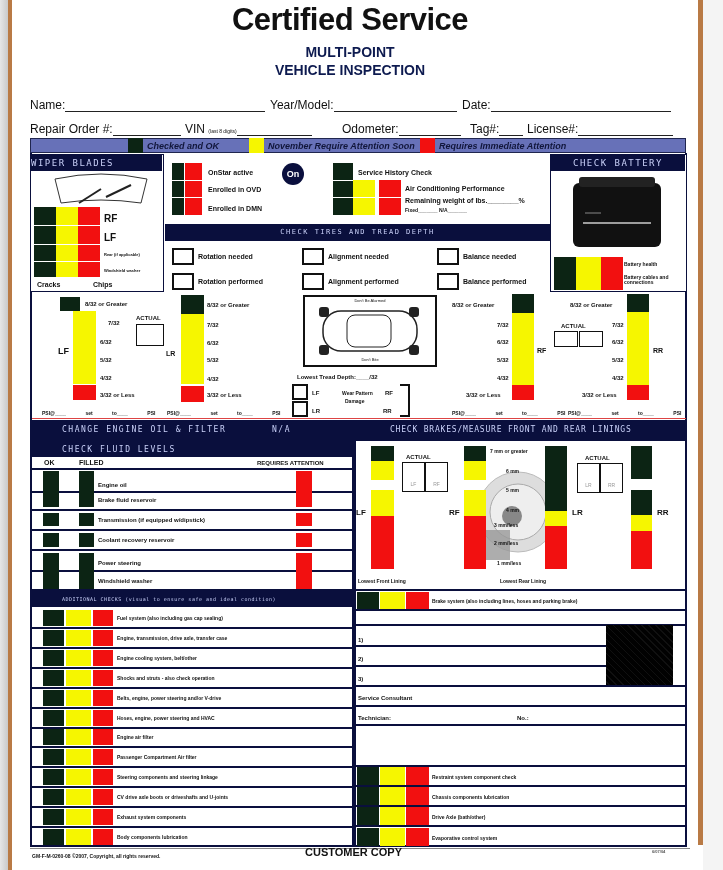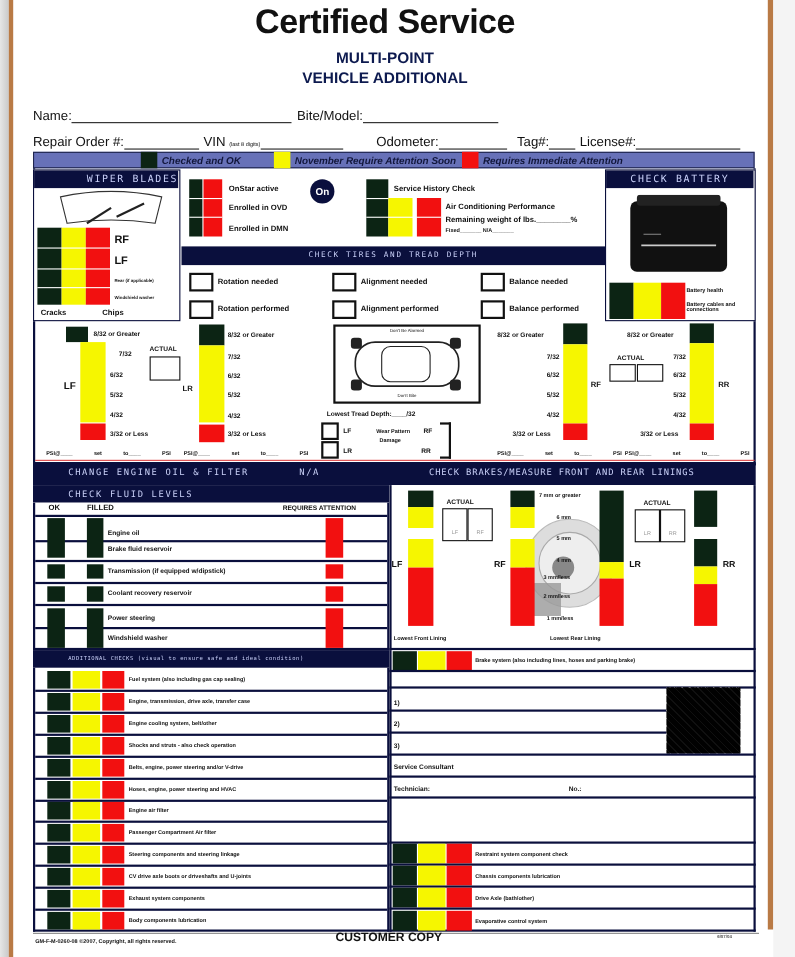--- a/index.html
+++ b/index.html
@@ -32,44 +32,45 @@
 <body>
 
 <div class="frame">
   <div class="lshade"></div>
   <div class="lborder"></div>
   <div class="rborder"></div>
   <div class="rshade"></div>
 
   <div class="abs title" style="top:2px">Certified Service</div>
   <div class="abs sub" style="top:44px">MULTI-POINT</div>
-  <div class="abs sub" style="top:62px">VEHICLE ADDITIONAL</div>
+  <div class="abs sub" style="top:62px">VEHICLE INSPECTION</div>
 
   <div class="abs field" style="left:30px;top:98px"><span>Name:</span><span class="ul" style="width:200px"></span></div>
-  <div class="abs field" style="left:270px;top:98px"><span>Bite/Model:</span><span class="ul" style="width:123px"></span></div>
+  <div class="abs field" style="left:270px;top:98px"><span>Year/Model:</span><span class="ul" style="width:123px"></span></div>
+  <div class="abs field" style="left:462px;top:98px"><span>Date:</span><span class="ul" style="width:180px"></span></div>
 
   <div class="abs field" style="left:30px;top:122px"><span>Repair Order #:</span><span class="ul" style="width:68px"></span></div>
   <div class="abs field" style="left:185px;top:122px"><span>VIN</span> <span class="small">(last 8 digits)</span><span class="ul" style="width:75px"></span></div>
   <div class="abs field" style="left:342px;top:122px"><span>Odometer:</span><span class="ul" style="width:62px"></span></div>
   <div class="abs field" style="left:470px;top:122px"><span>Tag#:</span><span class="ul" style="width:24px"></span></div>
   <div class="abs field" style="left:527px;top:122px"><span>License#:</span><span class="ul" style="width:95px"></span></div>
 
   <div class="abs legend">
     <div class="sw g" style="left:97px;top:-1px;width:15px;height:15px"></div>
     <div class="lg-txt" style="left:116px">Checked and OK</div>
     <div class="sw y" style="left:218px;top:-1px;width:15px;height:15px"></div>
     <div class="lg-txt" style="left:237px">November Require Attention Soon</div>
     <div class="sw r" style="left:389px;top:-1px;width:15px;height:15px"></div>
     <div class="lg-txt" style="left:408px">Requires Immediate Attention</div>
   </div>
 
   <div class="abs" style="left:30px;top:153px;width:657px;height:270px;border:2px solid #0a0f3d;border-top:none"></div>
 
   <div class="abs box" style="left:30px;top:154px;width:134px;height:138px">
-    <div class="abs navy hdr" style="left:0;top:0;width:131px;height:16px;text-align:right;line-height:16px">WIPER BLADES</div>
+    <div class="abs navy hdr" style="left:0;top:0;width:131px;height:16px;text-align:left;line-height:16px">WIPER BLADES</div>
     <svg class="abs" style="left:20px;top:18px" width="100" height="38">
       <path d="M4 6 Q50 -4 96 6 L90 30 Q50 24 10 30 Z" fill="#fff" stroke="#333" stroke-width="1"></path>
       <line x1="28" y1="30" x2="50" y2="16" stroke="#222" stroke-width="2"></line>
       <line x1="55" y1="24" x2="80" y2="12" stroke="#222" stroke-width="2"></line>
     </svg>
     <div class="abs g" style="left:3px;top:52px;width:22px;height:70px"></div>
     <div class="abs y" style="left:25px;top:52px;width:22px;height:70px"></div>
     <div class="abs r" style="left:47px;top:52px;width:22px;height:70px"></div>
     <div class="abs" style="left:3px;top:70px;width:98px;height:1px;background:#fff"></div>
     <div class="abs" style="left:3px;top:89px;width:98px;height:1px;background:#fff"></div>

